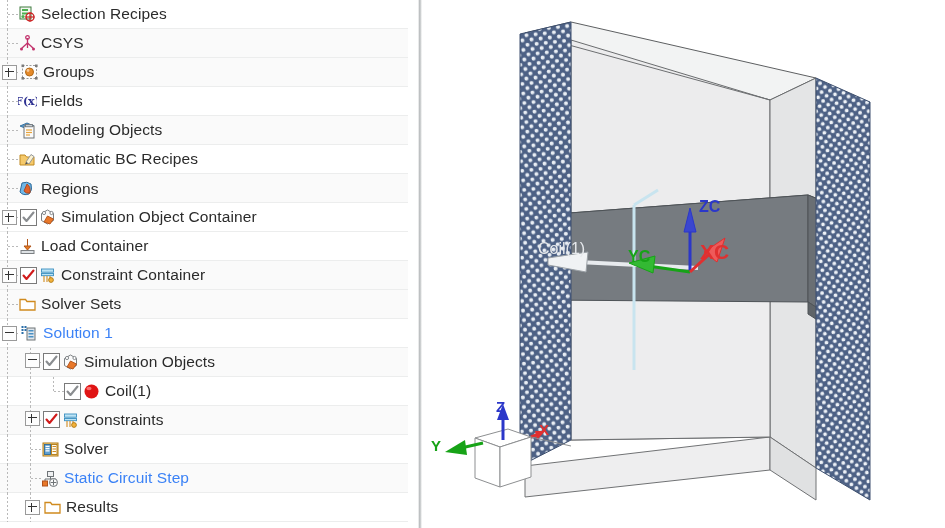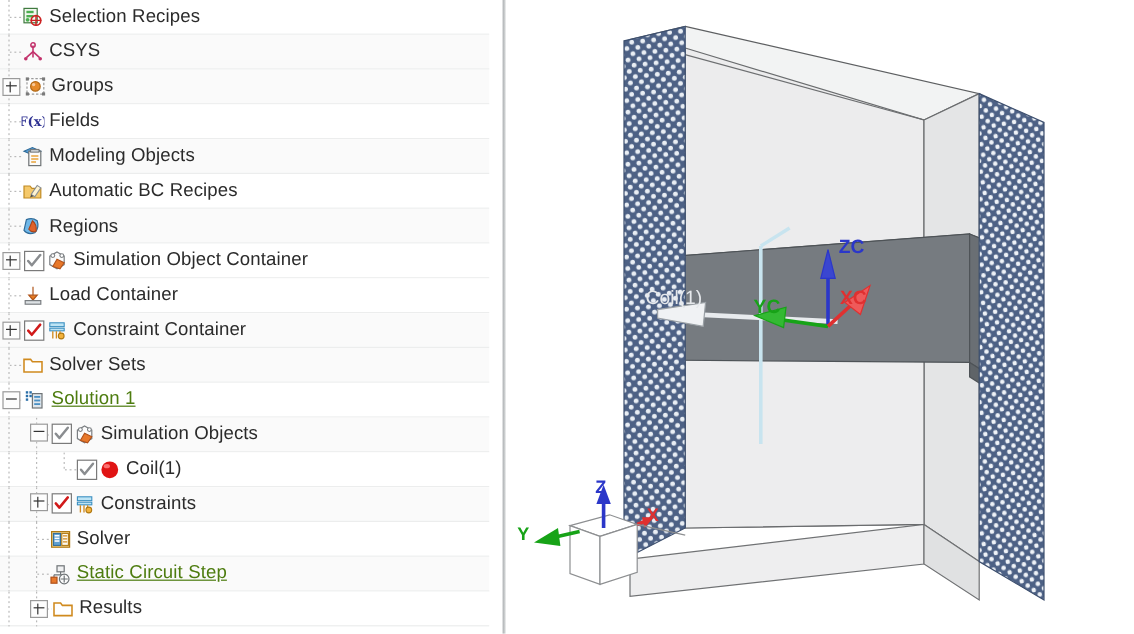--- a/index.html
+++ b/index.html
@@ -75,21 +75,21 @@
     display:inline-block;
   }
   .icn svg{display:block;}
 
   .label{
     font-size:15.5px;
     color:#2b2b2b;
     letter-spacing:.1px;
     padding-left:1px;
   }
-  .label.link{color:#4d7c0f;text-decoration:underline;}
+  .label.link{color:#3b82f6;}
 
   
   #gutter{
     position:absolute;left:408px;top:0;width:5px;height:528px;background:#ffffff;
   }
   #divider{
     position:absolute;left:418px;top:0;width:4px;height:528px;
     background:linear-gradient(to right,#ffffff,#b9bcbe 40%,#c9cccd 60%,#ffffff);
   }
 
@@ -584,19 +584,19 @@
       <line x1="108" y1="437" x2="116" y2="434" stroke="#e03030" stroke-width="3"></line>
       <polygon points="122,431 114,440 112,431" fill="#e03030"></polygon>
 
       <line x1="108" y1="437" x2="148" y2="446" stroke="#8d8f91" stroke-width="1"></line>
     </svg>
 
     <div class="vplabel" style="left:115px;top:240px;font-size:16px;color:#e6e9ec;font-weight:normal;">Coil(1)</div>
 
     <div class="vplabel" style="left:276px;top:198px;font-size:16px;color:#2b37c9;">ZC</div>
     <div class="vplabel" style="left:205px;top:248px;font-size:16px;color:#17a317;">YC</div>
-    <div class="vplabel" style="left:277px;top:240px;font-size:16px;color:#e03030;text-align:center;">XC</div>
+    <div class="vplabel" style="left:277px;top:240px;font-size:21px;color:#e03030;text-align:center;">XC</div>
 
     <div class="vplabel" style="left:73px;top:398px;font-size:15px;color:#2b37c9;">Z</div>
     <div class="vplabel" style="left:8px;top:437px;font-size:15px;color:#17a317;">Y</div>
     <div class="vplabel" style="left:116px;top:421px;font-size:15px;color:#e03030;">X</div>
   </div>
 </div>
 
 </body></html>

